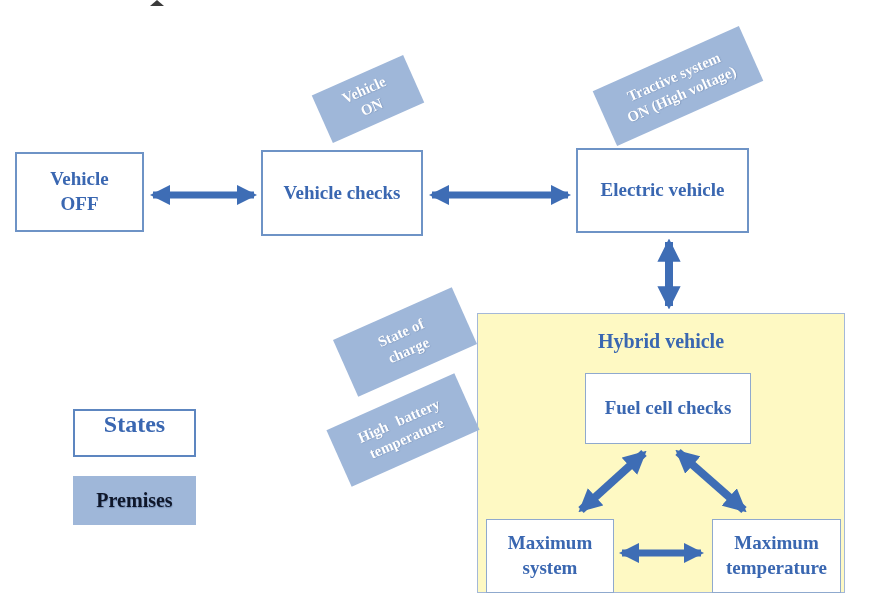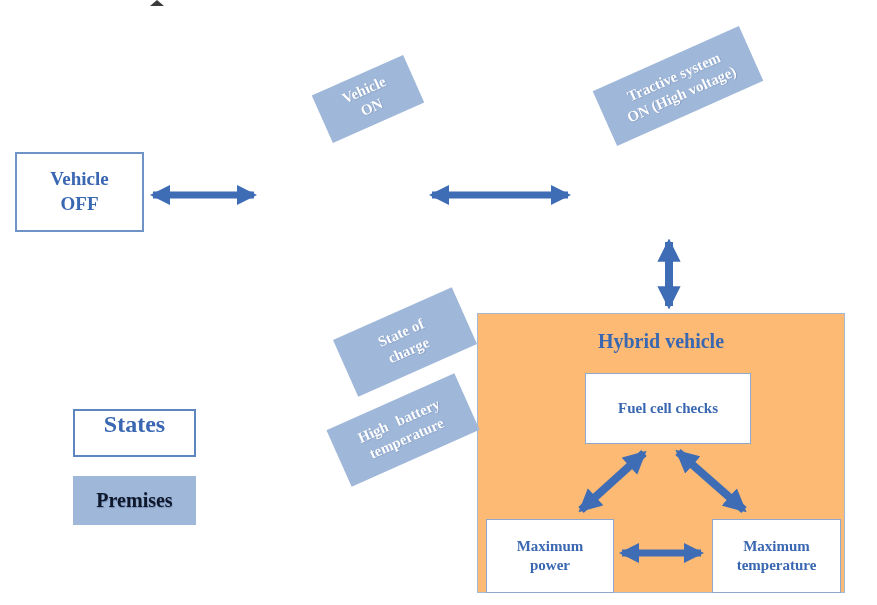--- a/index.html
+++ b/index.html
@@ -7,28 +7,28 @@
     position:relative; width:877px; height:605px; background:#ffffff;
     font-family:"Liberation Serif", serif; overflow:hidden;
   }
   .box {
     position:absolute; background:#ffffff; border:2px solid #6E93C6;
     display:flex; flex-direction:column; align-items:center; justify-content:center;
     text-align:center; color:#3A67B1; font-weight:bold; font-size:19px; line-height:1.3;
     box-sizing:border-box; z-index:1;
   }
   .container-box {
-    position:absolute; background:#fdba74; border:1px solid #A4B8D8;
+    position:absolute; background:#fef9c3; border:1px solid #A4B8D8;
     box-sizing:border-box; z-index:1; color:#3A67B1;
   }
   .container-title { text-align:center; margin-top:16px; font-weight:bold; font-size:20px; }
   .inner-box {
     position:absolute; background:#ffffff; border:1px solid #8FA9CE;
     display:flex; flex-direction:column; align-items:center; justify-content:center;
-    text-align:center; color:#3A67B1; font-weight:bold; font-size:15px; line-height:1.3;
+    text-align:center; color:#3A67B1; font-weight:bold; font-size:19px; line-height:1.3;
     box-sizing:border-box;
   }
   .badge {
     position:absolute; background:#9FB7D9; color:#ffffff; font-weight:bold;
     display:flex; flex-direction:column; align-items:center; justify-content:center;
     text-align:center; transform:rotate(-24deg); font-size:15px; line-height:1.3;
     box-sizing:border-box; z-index:3; text-shadow:0.5px 0.5px 1px rgba(40,70,120,0.35);
   }
   .wide-words { word-spacing:6px; }
   .legend-states {
@@ -54,32 +54,38 @@
 
 <div class="canvas">
 
   <div class="caption-artifact"></div>
 
   <div class="box" style="left:15px; top:152px; width:129px; height:80px;">
     <span>Vehicle</span>
     <span>OFF</span>
   </div>
 
+  <div class="box" style="left:261px; top:150px; width:162px; height:86px;">
+    <span>Vehicle checks</span>
+  </div>
 
+  <div class="box" style="left:576px; top:148px; width:173px; height:85px;">
+    <span>Electric vehicle</span>
+  </div>
 
   <div class="container-box" style="left:477px; top:313px; width:368px; height:280px;">
     <div class="container-title">Hybrid vehicle</div>
 
     <div class="inner-box" style="left:107px; top:59px; width:166px; height:71px;">
       <span>Fuel cell checks</span>
     </div>
 
     <div class="inner-box" style="left:8px; top:205px; width:128px; height:74px;">
       <span>Maximum</span>
-      <span>power</span>
+      <span>system</span>
     </div>
 
     <div class="inner-box" style="left:234px; top:205px; width:129px; height:74px;">
       <span>Maximum</span>
       <span>temperature</span>
     </div>
   </div>
 
   <svg class="edges-svg" width="877" height="605" viewBox="0 0 877 605">
     <defs>

